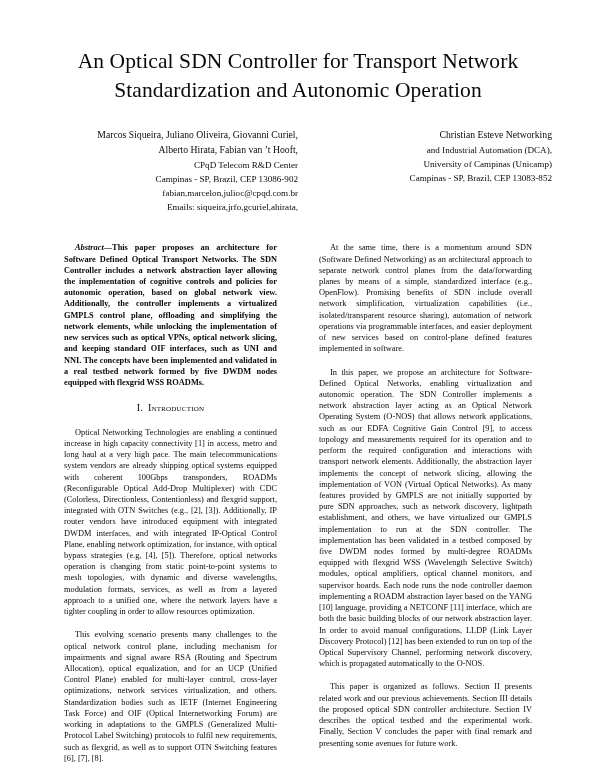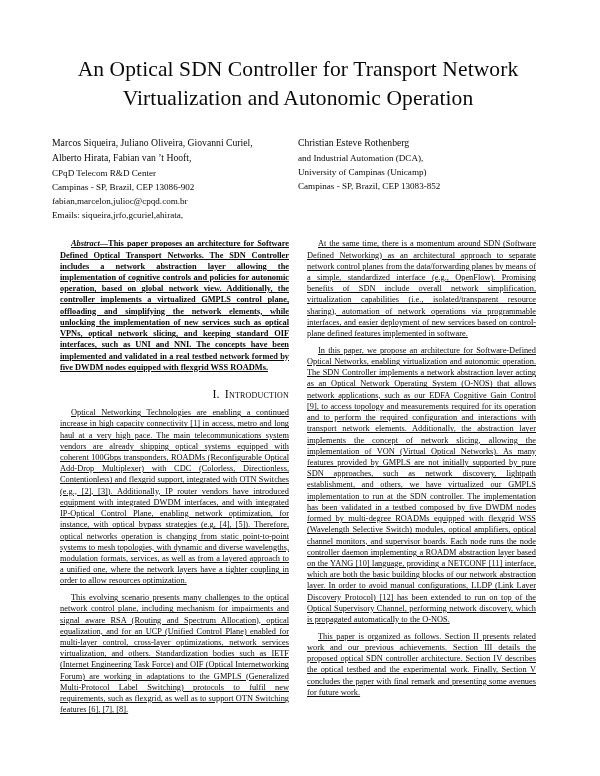--- a/index.html
+++ b/index.html
@@ -13,21 +13,21 @@
     overflow: hidden;
     font-family: "Liberation Serif", "DejaVu Serif", serif;
     color: #0a0a0a;
     -webkit-font-smoothing: antialiased;
   }
   .page {
     position: relative;
     width: 596px;
     height: 776px;
     box-sizing: border-box;
-    padding: 8px;
+    padding: 0;
   }
 
   
   .title-block {
     padding: 47px 52px 0 52px;
   }
   .paper-title {
     font-size: 21.5px;
     line-height: 1.33;
     text-align: center;
@@ -38,21 +38,21 @@
 
   
   .authors {
     display: flex;
     flex-direction: row;
     justify-content: space-between;
     padding: 24px 44px 0 44px;
   }
   .author-block {
     width: 50%;
-    text-align: left;
+    text-align: right;
     font-size: 9.1px;
     line-height: 1.56;
   }
   .author-block .names {
     font-size: 9.7px;
     line-height: 1.52;
   }
   .author-block .line {
     display: block;
     white-space: nowrap;
@@ -67,23 +67,22 @@
   }
   .col {
     width: 239px;
     font-size: 8.35px;
     line-height: 1.345;
     text-align: justify;
     text-justify: inter-word;
     hyphens: manual;
   }
   .col p {
-    margin: 0;
+    margin: 12px;
     text-indent: 11px;
-    text-decoration: underline;
   }
   .col p + p {
     margin-top: 5.5px;
   }
 
   .abstract-para {
     font-weight: bold;
     text-indent: 11px;
   }
   .abstract-para .lead {
@@ -91,60 +90,60 @@
     font-weight: bold;
   }
   .keywords {
     font-weight: bold;
     font-style: italic;
     text-indent: 11px;
     margin-top: 10px !important;
   }
 
   .section-head {
-    text-align: right;
-    font-size: 12px;
+    text-align: center;
+    font-size: 10px;
     margin: 13px 0 5px 0;
     font-variant: small-caps;
     text-indent: 0;
     letter-spacing: 0.2px;
   }
   .section-head .numeral {
     font-variant: normal;
     margin-right: 5px;
   }
 </style>
 </head>
 <body>
 
 <div class="page">
 
   <div class="title-block">
     <h1 class="paper-title">
       <span>An Optical SDN Controller for Transport Network</span><br>
-      <span>Virtualization and Autonomic Operation</span>
+      <span>Standardization and Autonomic Operation</span>
     </h1>
   </div>
 
   <div class="authors">
 
     <div class="author-block">
       <div class="names">
         <span class="line">Marcos Siqueira, Juliano Oliveira, Giovanni Curiel,</span>
         <span class="line">Alberto Hirata, Fabian van ’t Hooft,</span>
       </div>
       <span class="line">CPqD Telecom R&amp;D Center</span>
       <span class="line">Campinas - SP, Brazil, CEP 13086-902</span>
       <span class="line">fabian,marcelon,julioc@cpqd.com.br</span>
       <span class="line">Emails: siqueira,jrfo,gcuriel,ahirata,</span>
     </div>
 
     <div class="author-block">
       <div class="names">
-        <span class="line">Christian Esteve Rothenberg</span>
+        <span class="line">Christian Esteve Networking</span>
       </div>
       <span class="line">and Industrial Automation (DCA),</span>
       <span class="line">University of Campinas (Unicamp)</span>
       <span class="line">Campinas - SP, Brazil, CEP 13083-852</span>
     </div>
 
   </div>
 
   <div class="columns">
 

